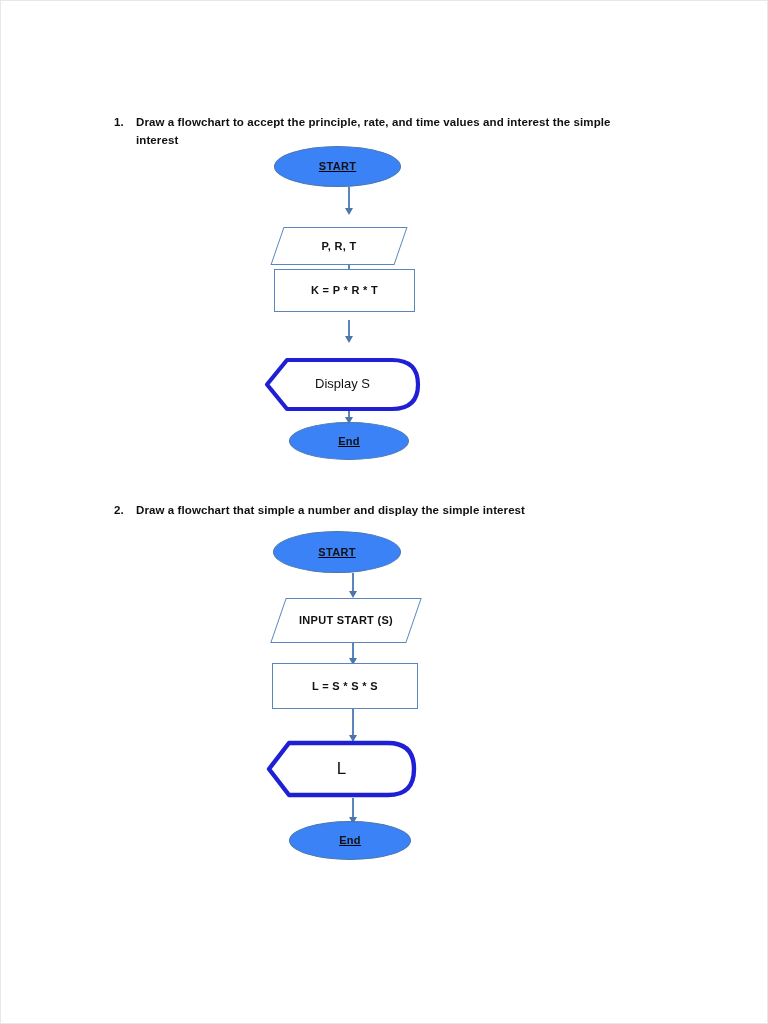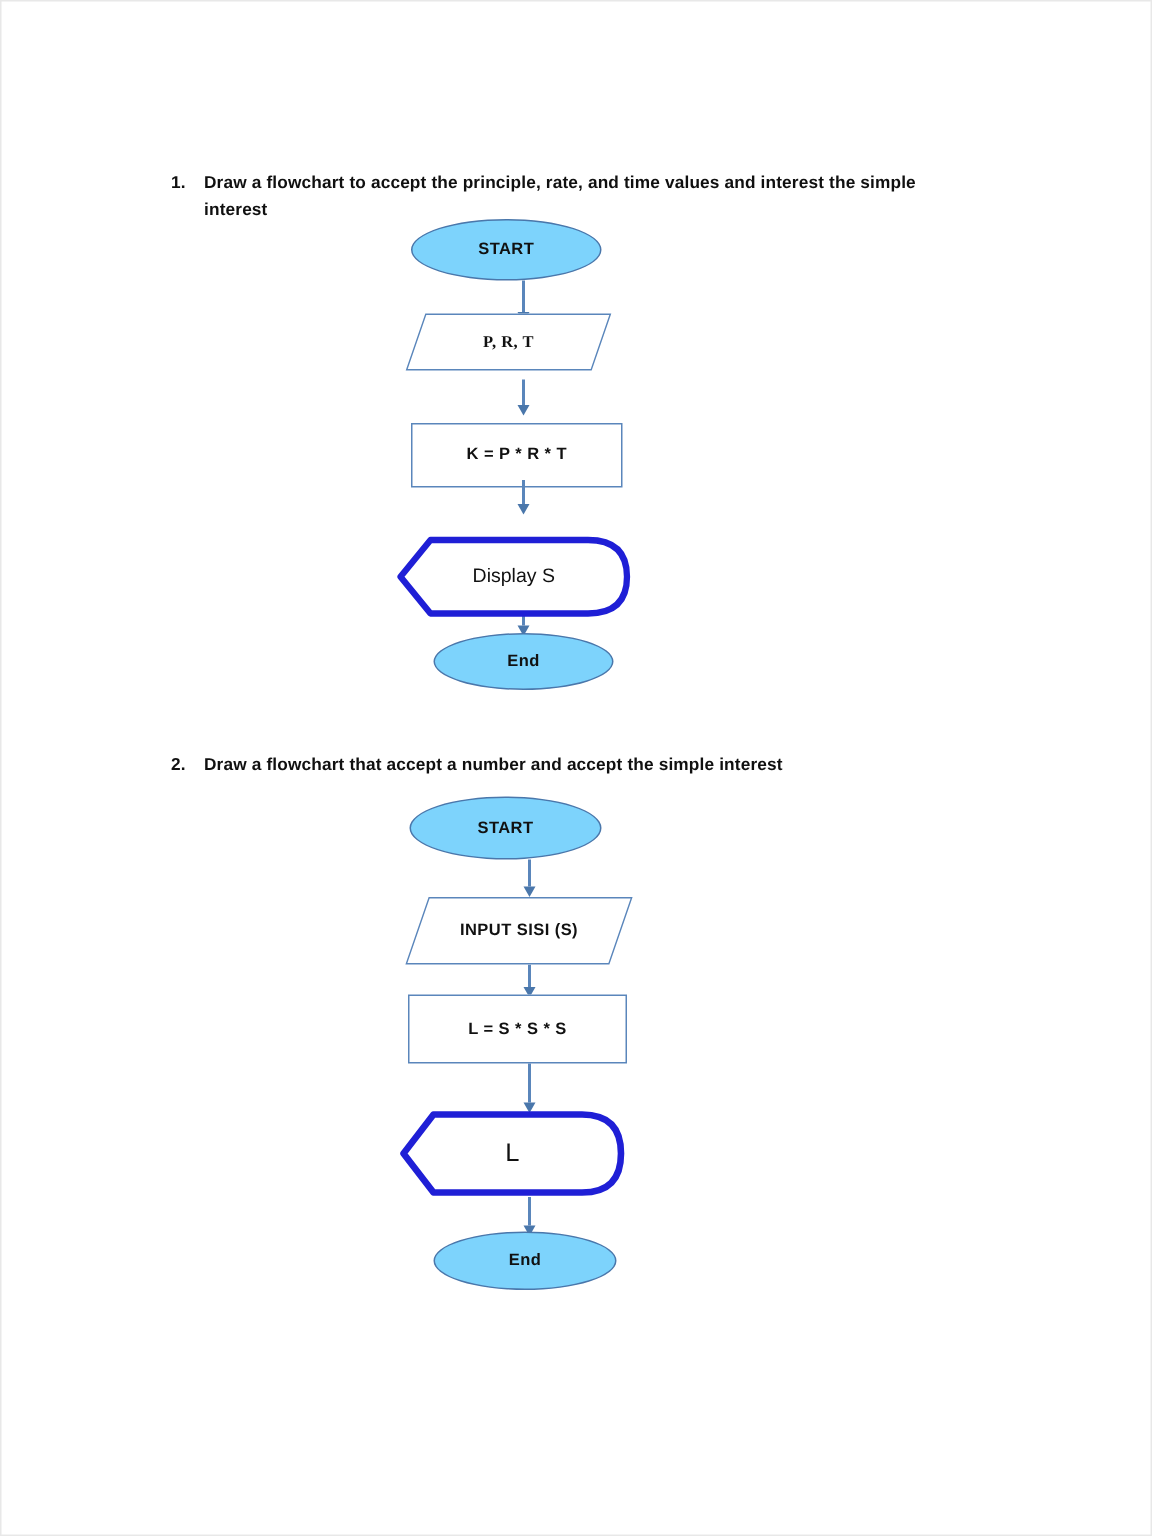--- a/index.html
+++ b/index.html
@@ -62,21 +62,22 @@
     font-weight: bold;
     color: #111111;
     letter-spacing: 0.3px;
     line-height: 1.1;
   }
 
   
   .node.terminator {
     border: 1.4px solid #4a77ab;
     border-radius: 50%;
-    background: #7dd3fc;
+    background: #3b82f6;
+    text-decoration: underline;
   }
 
   
   .node.process {
     border: 1.3px solid #5a86bb;
     background: #ffffff;
   }
 
   
   .node.io {
@@ -153,31 +154,31 @@
 
     <div class="node terminator" style="left:273px; top:145px; width:127px; height:41px;">
       <span class="node-label">START</span>
     </div>
 
     <div class="connector" style="left:341px; top:186px; height:28px;">
       <div class="stem" style="height:21px;"></div>
       <div class="head"></div>
     </div>
 
-    <div class="node io" style="left:276px; top:208px; width:124px; height:38px;font-family:Liberation Serif, serif;">
+    <div class="node io" style="left:276px; top:226px; width:124px; height:38px;">
       <div class="io-skew"></div>
       <span class="node-label">P, R, T</span>
     </div>
 
     <div class="connector" style="left:341px; top:252px; height:24px;">
       <div class="stem" style="height:17px;"></div>
       <div class="head"></div>
     </div>
 
-    <div class="node process" style="left:273px; top:281px; width:141px; height:43px;text-align:right;">
+    <div class="node process" style="left:273px; top:268px; width:141px; height:43px;text-align:right;">
       <span class="node-label">K = P * R * T</span>
     </div>
 
     <div class="connector" style="left:341px; top:319px; height:23px;">
       <div class="stem" style="height:16px;"></div>
       <div class="head"></div>
     </div>
 
     <div class="node display" style="left:263px; top:356px; width:157px; height:55px;">
       <svg viewBox="0 0 157 55" preserveAspectRatio="none">
@@ -191,37 +192,37 @@
       <div class="head"></div>
     </div>
 
     <div class="node terminator" style="left:288px; top:421px; width:120px; height:38px;">
       <span class="node-label">End</span>
     </div>
   </div>
 
   <div class="question" style="left:113px; top:501px; width:528px;">
     <span class="q-num">2.</span>
-    <span class="q-text">Draw a flowchart that accept a number and accept the simple interest</span>
+    <span class="q-text">Draw a flowchart that simple a number and display the simple interest</span>
   </div>
 
   <div class="flowchart">
 
     <div class="node terminator" style="left:272px; top:530px; width:128px; height:42px;">
       <span class="node-label">START</span>
     </div>
 
     <div class="connector" style="left:345px; top:572px; height:25px;">
       <div class="stem" style="height:18px;"></div>
       <div class="head"></div>
     </div>
 
     <div class="node io" style="left:277px; top:597px; width:136px; height:45px;">
       <div class="io-skew"></div>
-      <span class="node-label">INPUT SISI (S)</span>
+      <span class="node-label">INPUT START (S)</span>
     </div>
 
     <div class="connector" style="left:345px; top:642px; height:22px;">
       <div class="stem" style="height:15px;"></div>
       <div class="head"></div>
     </div>
 
     <div class="node process" style="left:271px; top:662px; width:146px; height:46px;">
       <span class="node-label">L = S * S * S</span>
     </div>

